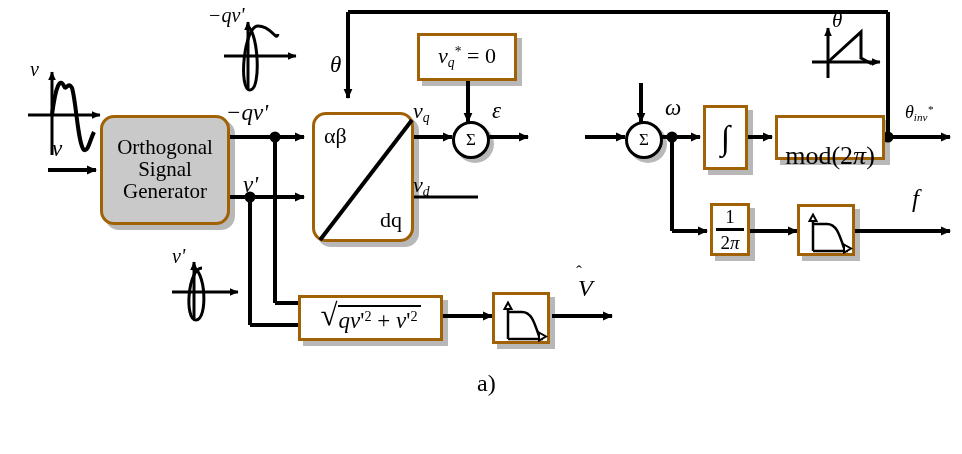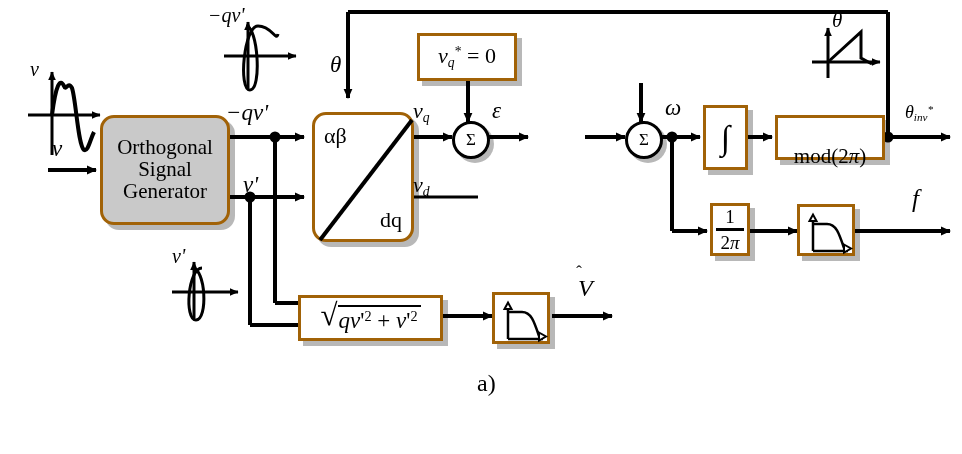--- a/index.html
+++ b/index.html
@@ -144,21 +144,21 @@
     <span style="font-size:22px;"><i>v</i><sub><i>q</i></sub><sup>*</sup> = 0</span>
   </div>
 
 
 
   <div class="blk" style="left:703px;top:105px;width:45px;height:65px;">
     <span class="rom" style="font-size:34px;">∫</span>
   </div>
 
   <div class="blk" style="left:775px;top:115px;width:110px;height:45px;">
-    <span class="rom" style="font-size:21px;margin-top:37px;">mod(2<i>π</i>)</span>
+    <span class="rom" style="font-size:26px;margin-top:37px;">mod(2<i>π</i>)</span>
   </div>
 
   <div class="blk" style="left:710px;top:203px;width:40px;height:53px;flex-direction:column;">
     <span class="rom" style="font-size:19px;line-height:1;">1</span>
     <span style="display:block;width:28px;height:2.5px;background:#000;margin:2px 0;"></span>
     <span style="font-size:19px;line-height:1;">2<i>π</i></span>
   </div>
 
   <div class="blk" style="left:797px;top:204px;width:58px;height:52px;">
     <svg viewBox="0 0 58 52" style="position:absolute;left:0;top:0;width:58px;height:52px;">

